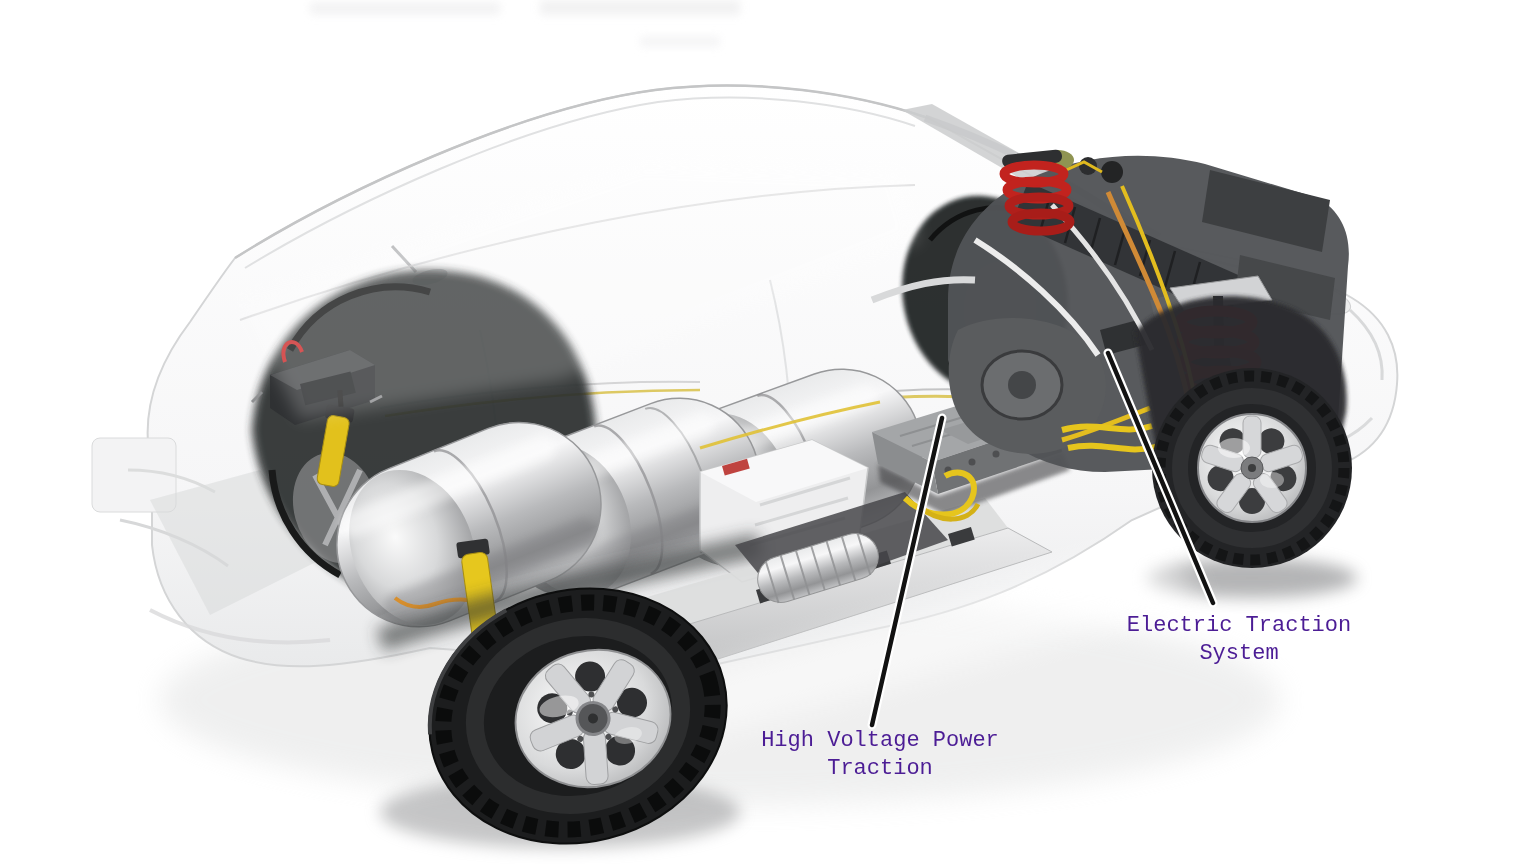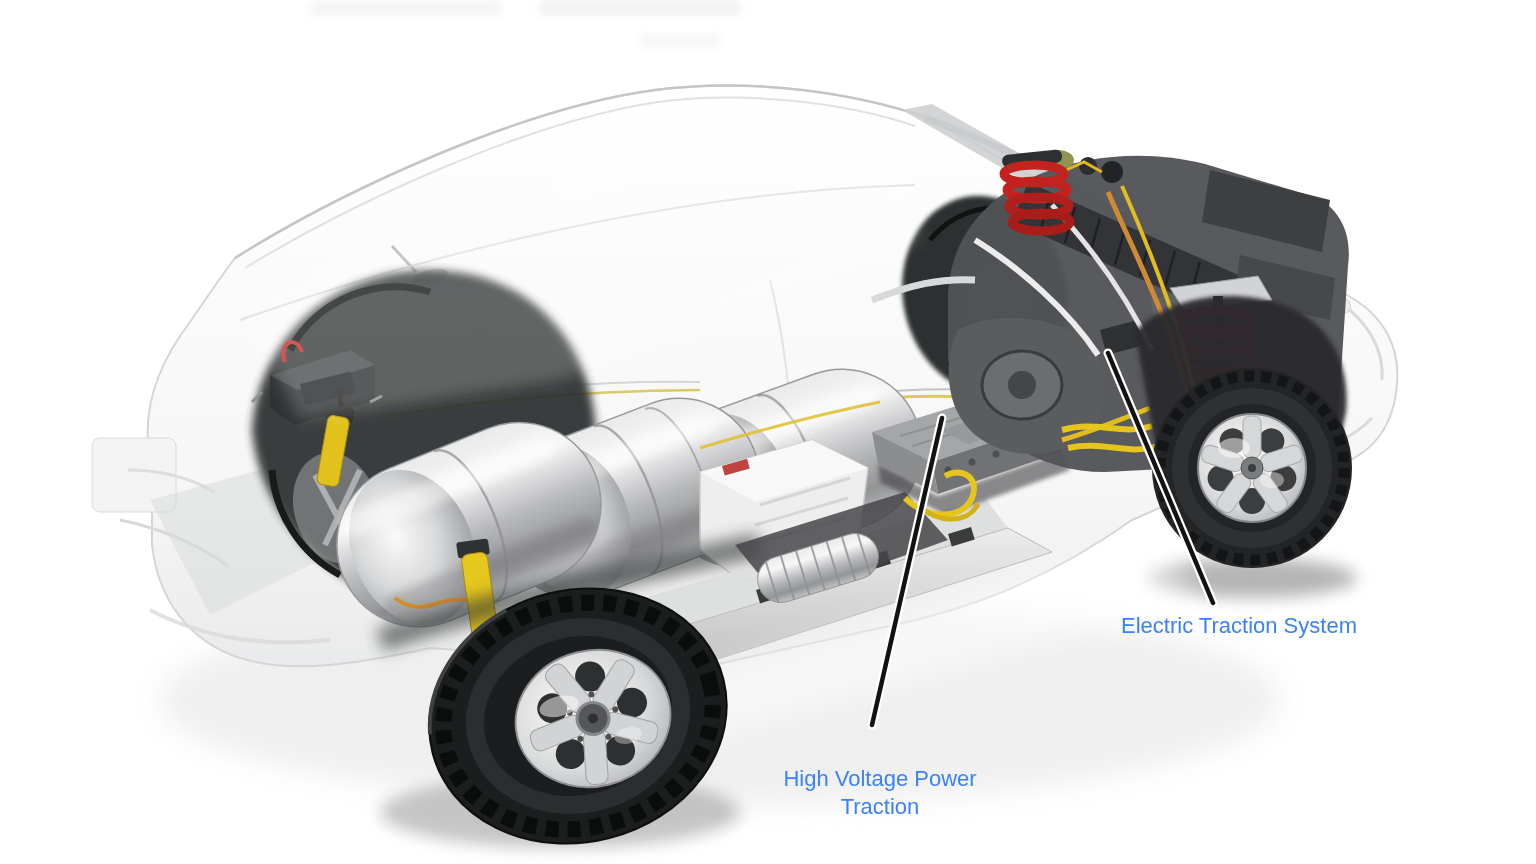--- a/index.html
+++ b/index.html
@@ -1,22 +1,22 @@
 <!DOCTYPE html>
 <html><head>
 <meta charset="utf-8">
 <style>
   html,body{margin:0;padding:0;background:#ffffff;}
   .stage{position:relative;width:1536px;height:864px;overflow:hidden;background:#ffffff;
          font-family:"Liberation Sans", sans-serif;}
   svg{position:absolute;left:0;top:0;}
-  .label{position:absolute;color:#3b82f6;font-size:22px;line-height:28px;text-align:center;
-         font-family:Liberation Sans, sans-serif;}
+  .label{position:absolute;color:#4c1d95;font-size:22px;line-height:28px;text-align:center;
+         font-family:Liberation Mono, monospace;}
   #label-ets{left:1107px;top:612px;width:264px;}
-  #label-hvpc{left:760px;top:727px;width:240px;margin-top:38px;}
+  #label-hvpc{left:760px;top:727px;width:240px;}
 </style>
 </head>
 <body>
 
 <div class="stage">
 
 <svg width="1536" height="864" viewBox="0 0 1536 864">
   <defs>
     <linearGradient id="tankGrad" x1="0" y1="0" x2="0" y2="1">
       <stop offset="0%" stop-color="#e9eaeb"></stop>

